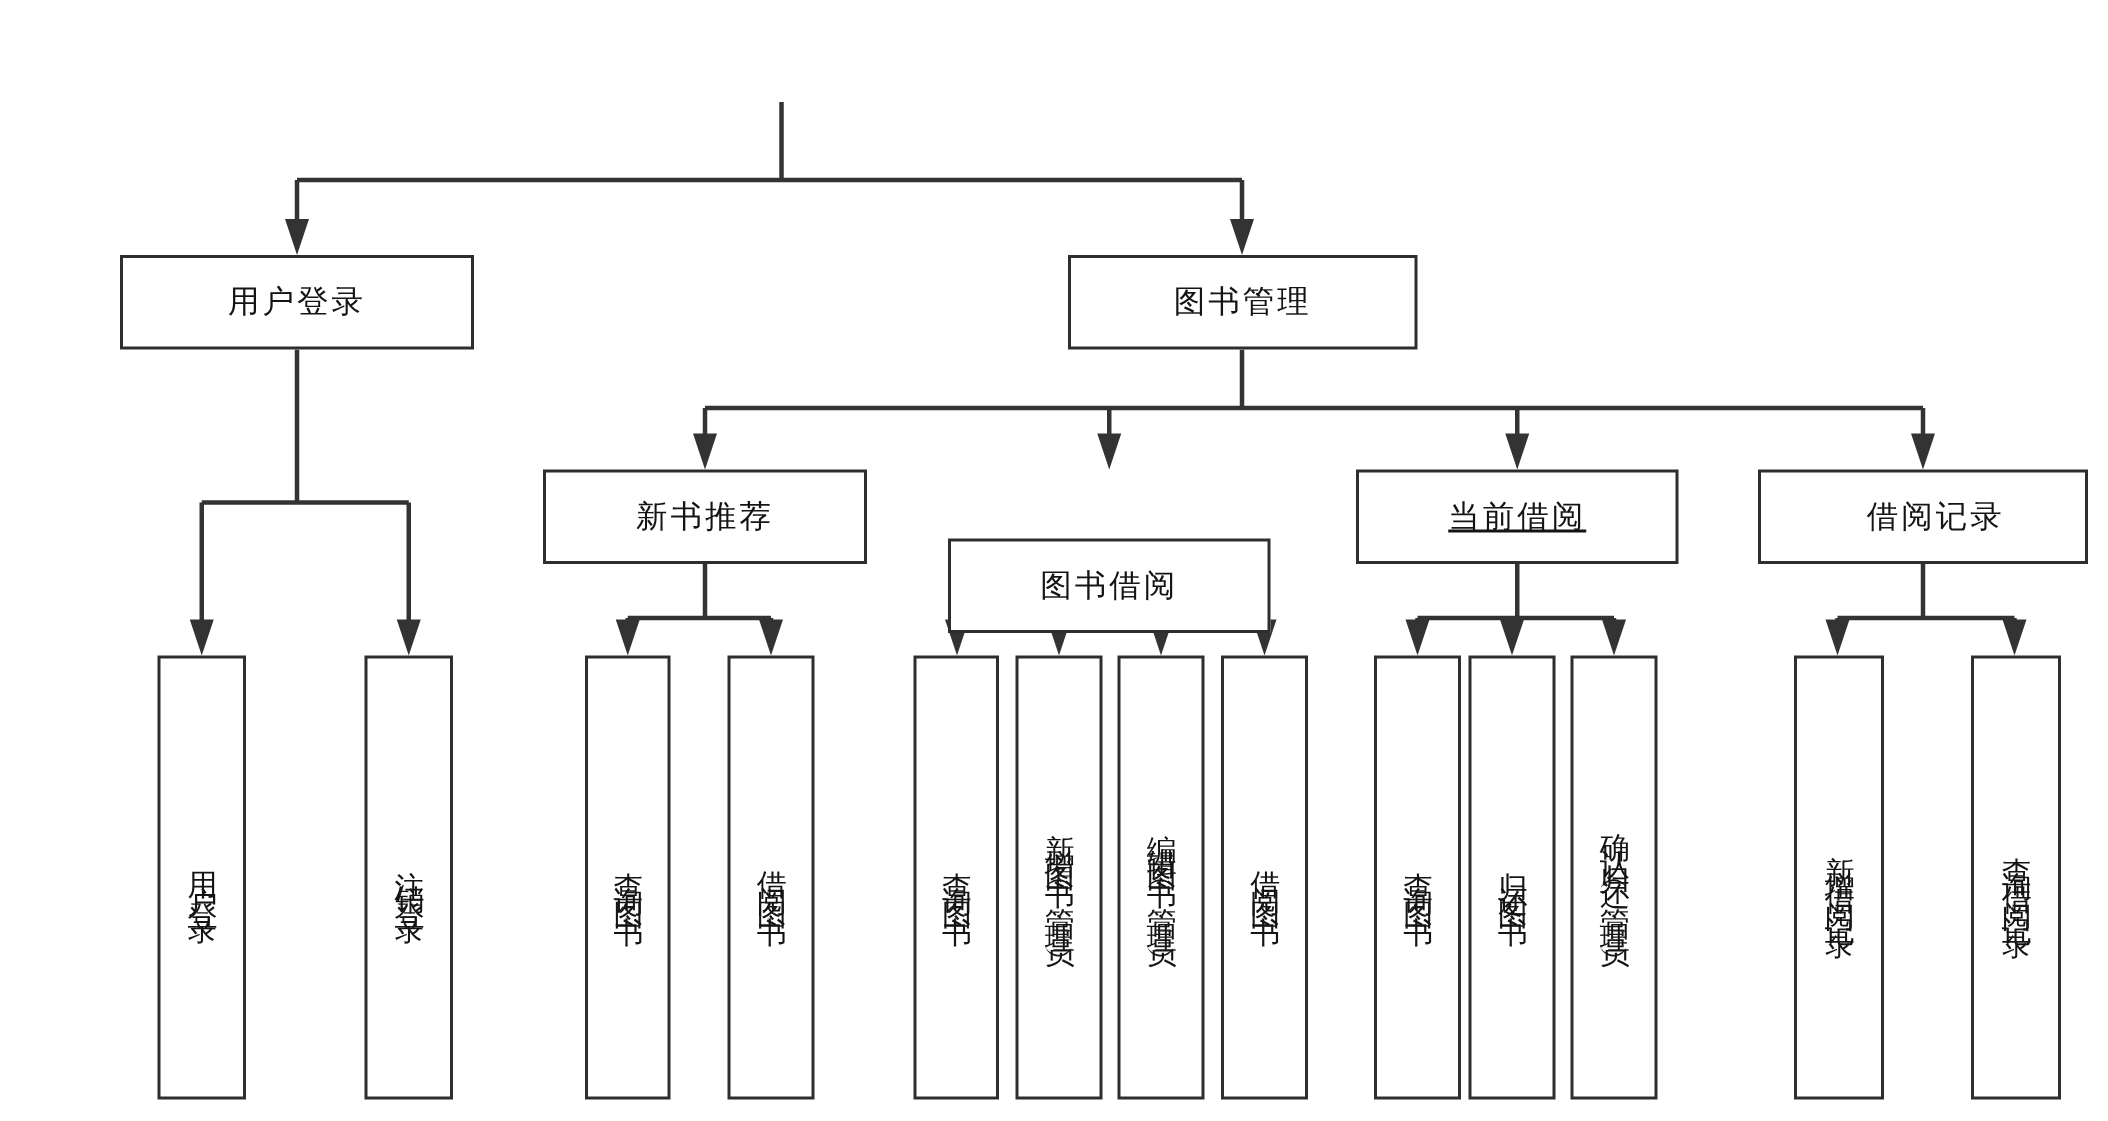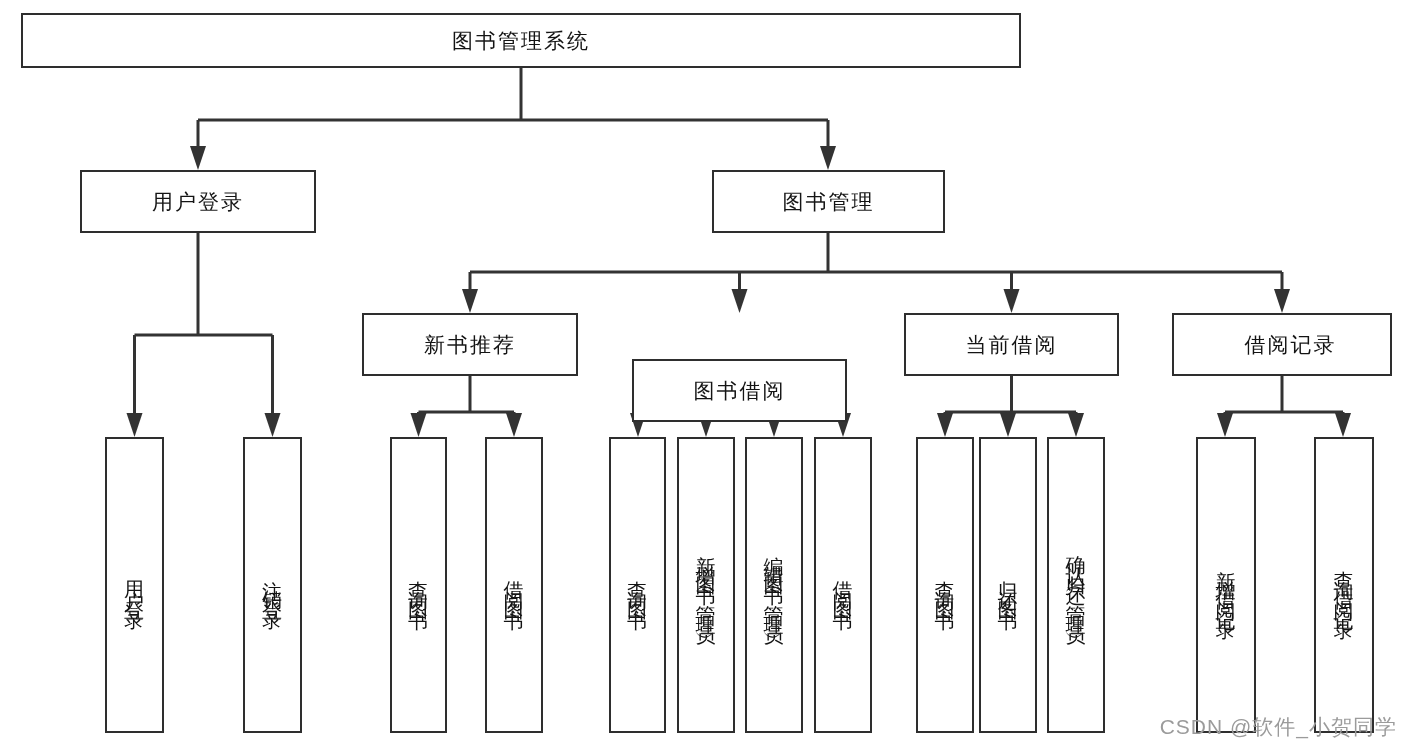--- a/index.html
+++ b/index.html
@@ -95,38 +95,35 @@
       <polygon points="698,413 714,413 706,437" fill="#333333"></polygon>
       <polygon points="766,413 782,413 774,437" fill="#333333"></polygon>
       <polygon points="835,413 851,413 843,437" fill="#333333"></polygon>
       <polygon points="937,413 953,413 945,437" fill="#333333"></polygon>
       <polygon points="1000,413 1016,413 1008,437" fill="#333333"></polygon>
       <polygon points="1068,413 1084,413 1076,437" fill="#333333"></polygon>
       <polygon points="1217,413 1233,413 1225,437" fill="#333333"></polygon>
       <polygon points="1335,413 1351,413 1343,437" fill="#333333"></polygon>
     </svg>
 
-  <div class="box" style="left: 21px; top: 13px; width: 1000px; height: 55px; border-color: rgb(46, 46, 46); color: rgb(20, 20, 20);">
-    <span>图书管理系统</span>
-  </div>
 
   <div class="box" style="left: 80px; top: 170px; width: 236px; height: 63px; border-color: rgb(46, 46, 46); color: rgb(20, 20, 20);">
     <span>用户登录</span>
   </div>
   <div class="box" style="left: 712px; top: 170px; width: 233px; height: 63px; border-color: rgb(46, 46, 46); color: rgb(20, 20, 20);">
     <span>图书管理</span>
   </div>
 
   <div class="box" style="left: 362px; top: 313px; width: 216px; height: 63px; border-color: rgb(46, 46, 46); color: rgb(20, 20, 20);">
     <span>新书推荐</span>
   </div>
   <div class="box" style="left: 632px; top: 313px; width: 215px; height: 63px; border-color: rgb(46, 46, 46); color: rgb(20, 20, 20); margin-top: 46px;">
     <span>图书借阅</span>
   </div>
-  <div class="box" style="left: 904px; top: 313px; width: 215px; height: 63px; border-color: rgb(46, 46, 46); color: rgb(20, 20, 20);">
+  <div class="box" style="left: 904px; top: 313px; width: 215px; height: 63px; border-color: rgb(46, 46, 46); color: rgb(20, 20, 20); text-decoration: underline;">
     <span>当前借阅</span>
   </div>
   <div class="box" style="left: 1172px; top: 313px; width: 220px; height: 63px; border-color: rgb(46, 46, 46); color: rgb(20, 20, 20); padding-left: 17px;">
     <span>借阅记录</span>
   </div>
 
   <div class="box leaf" style="left: 105px; top: 437px; width: 59px; height: 296px; border-color: rgb(46, 46, 46); color: rgb(20, 20, 20);">
     <span class="vtext">用户登录</span>
   </div>
   <div class="box leaf" style="left: 243px; top: 437px; width: 59px; height: 296px; border-color: rgb(46, 46, 46); color: rgb(20, 20, 20);">
@@ -163,15 +160,14 @@
     <span class="vtext">确认归还（管理员）</span>
   </div>
 
   <div class="box leaf" style="left: 1196px; top: 437px; width: 60px; height: 296px; border-color: rgb(46, 46, 46); color: rgb(20, 20, 20);">
     <span class="vtext">新增借阅记录</span>
   </div>
   <div class="box leaf" style="left: 1314px; top: 437px; width: 60px; height: 296px; border-color: rgb(46, 46, 46); color: rgb(20, 20, 20);">
     <span class="vtext">查询借阅记录</span>
   </div>
 
-  <div class="watermark" style="color: rgb(155, 155, 155);">CSDN @软件_小贺同学</div>
 
 </div>
 
 </body></html>

